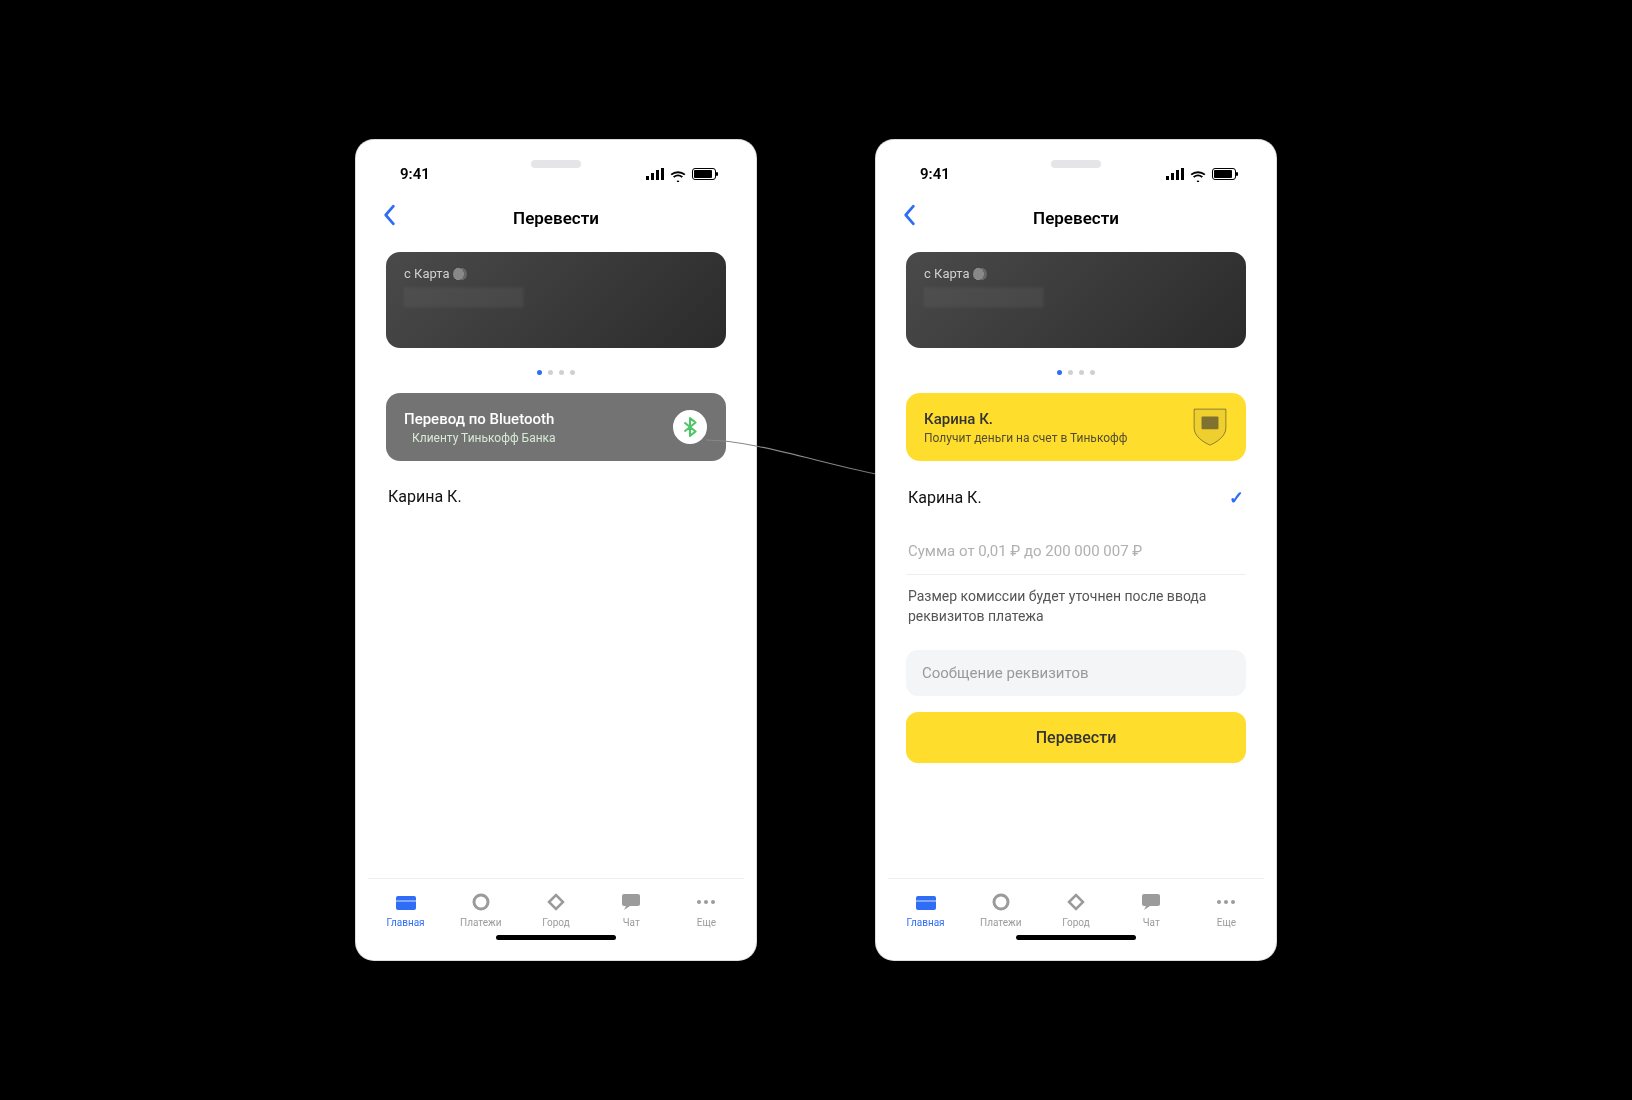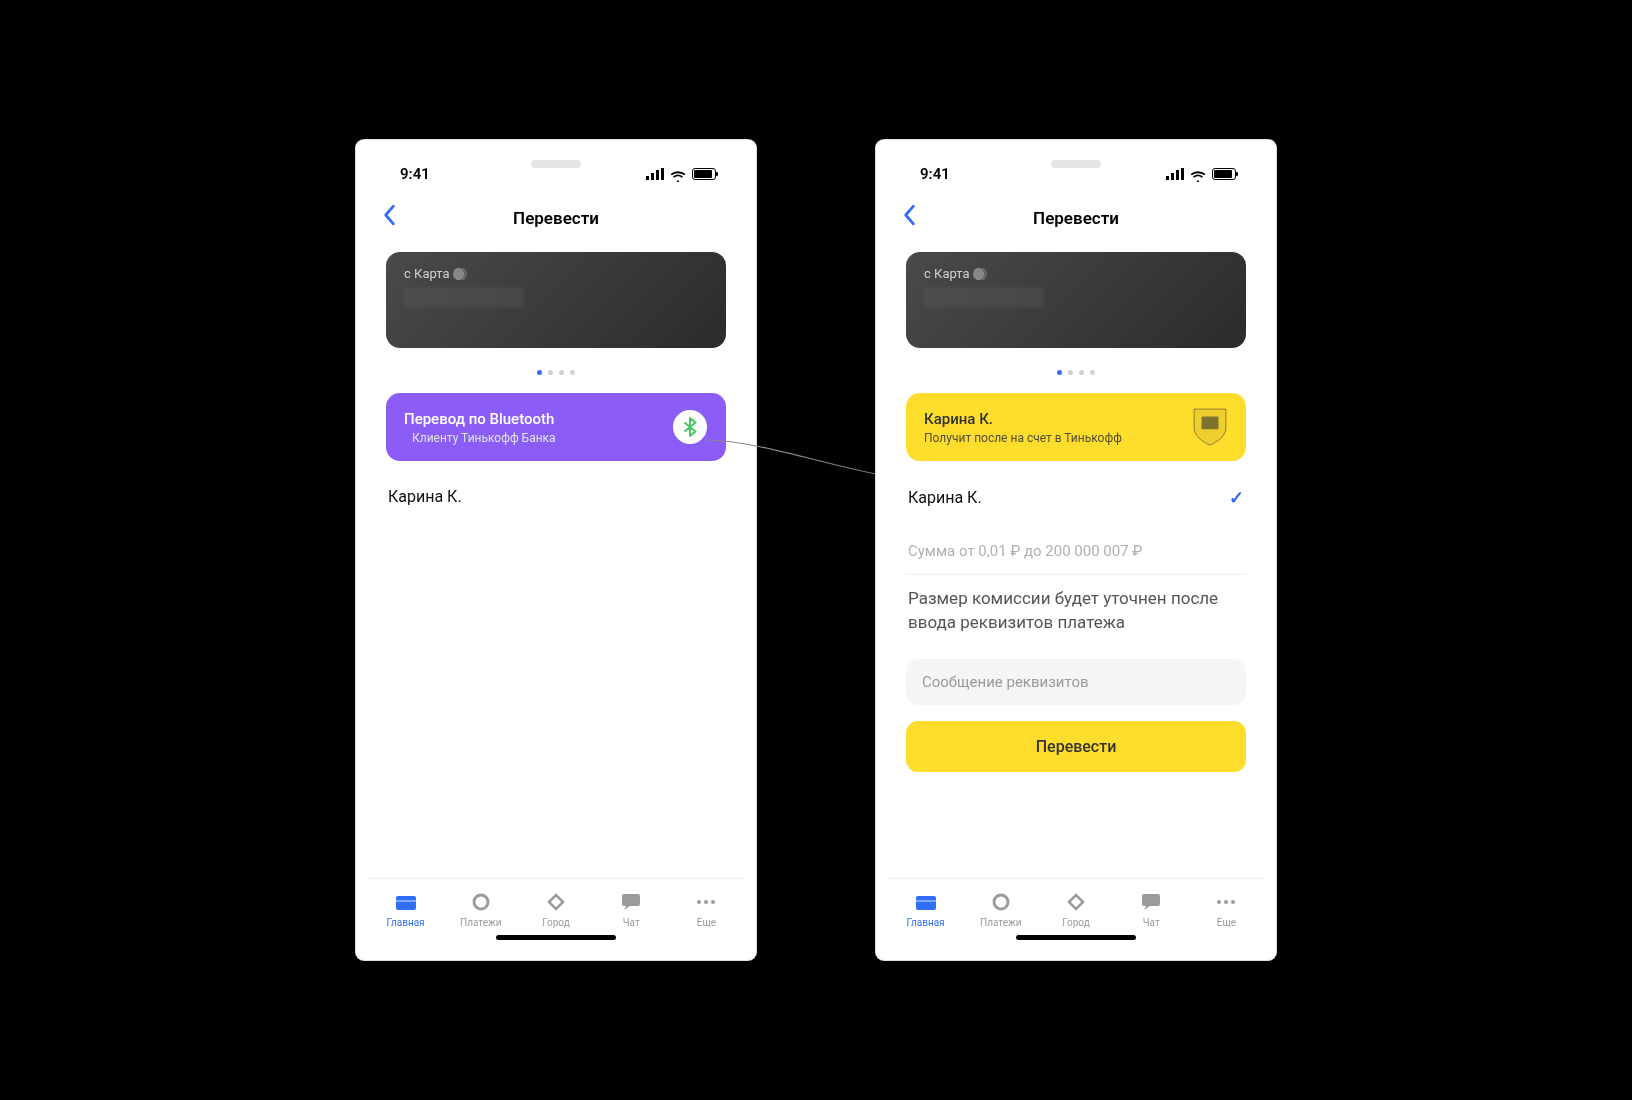--- a/index.html
+++ b/index.html
@@ -11,21 +11,21 @@
     align-items: center;
     justify-content: center;
     gap: 120px;
     position: relative;
   }
 
   .phone-frame {
     width: 400px;
     height: 820px;
     background: #fff;
-    border-radius: 8px;
+    border-radius: 18px;
     border: 12px solid #fff;
     box-shadow: 0 0 0 1px #ddd, 0 30px 60px rgba(0,0,0,0.35);
     position: relative;
     overflow: hidden;
     display: flex;
     flex-direction: column;
   }
   .notch {
     position: absolute;
     top: 0; left: 50%;
@@ -113,40 +113,40 @@
   .dots span{ display:inline-block; width:5px; height:5px; border-radius:50%; background:#d0d0d0; margin:0 3px;}
   .dots span.active{ background:#2f6df6; }
 
   .banner {
     border-radius: 14px;
     padding: 16px 18px;
     display:flex; align-items:center; justify-content:space-between;
     cursor:pointer;
     margin-bottom: 22px;
   }
-  .banner-green { background:#8b5cf6; color:#fff; }
+  .banner-green { background:#737373; color:#fff; }
   .banner-yellow { background:#ffdd2d; color:#333; }
   .banner .texts .t1 { font-size:15px; font-weight:500; margin-bottom:3px; color:inherit;}
   .banner-green .texts .t1{ color:#fff; }
   .banner .texts .t2 { font-size:12px; opacity:0.85; }
   .banner-green .texts .t2{ color:#e8ffe8;margin-left:8px; }
   .banner .icon-slot { width:36px; height:36px; display:flex;align-items:center;justify-content:center; }
   .bt-circle { width:34px; height:34px; border-radius:50%; border:3px solid #fff; display:flex;align-items:center;justify-content:center; color:#4cc565; background:#fff;}
 
   .contact-row{
     display:flex; align-items:center; justify-content:space-between;
     font-size:16px; color:#111; padding: 4px 2px 24px;
   }
   .check{ color:#2f6df6; font-size:18px; font-weight:700;}
 
   .amount-input{
     font-size:15px; color:#b0b0b0; padding:10px 2px 14px; border-bottom:1px solid #eee;
   }
   .fee-note{
-    font-size:17px; color:#555; padding:12px 2px 6px; line-height:1.4;
+    font-size:14px; color:#555; padding:12px 2px 6px; line-height:1.4;
   }
   .msg-input{
     margin-top:18px;
     background:#f4f5f7;
     border-radius:12px;
     padding:14px 16px;
     font-size:15px; color:#9a9a9a;
   }
   .transfer-btn{
     margin-top:16px;
@@ -333,21 +333,21 @@
       <div class="masked"></div>
     </div>
 
     <div class="dots">
       <span class="active"></span><span></span><span></span><span></span>
     </div>
 
     <div class="banner banner-yellow">
       <div class="texts">
         <div class="t1">Карина К.</div>
-        <div class="t2">Получит после на счет в Тинькофф</div>
+        <div class="t2">Получит деньги на счет в Тинькофф</div>
       </div>
       <div class="icon-slot">
         <svg viewBox="0 0 34 38">
             <path d="M2 2h30v18c0 10-15 16-15 16S2 30 2 20V2z" fill="#ffdd2d" stroke="#333" stroke-width="0.5"></path>
             <path d="M2 2h30v18c0 10-15 16-15 16S2 30 2 20V2z" fill="#333" opacity="0.08"></path>
             <rect x="9" y="9" width="16" height="12" rx="1" fill="#333" opacity="0.6"></rect>
           </svg>
       </div>
     </div>
 

